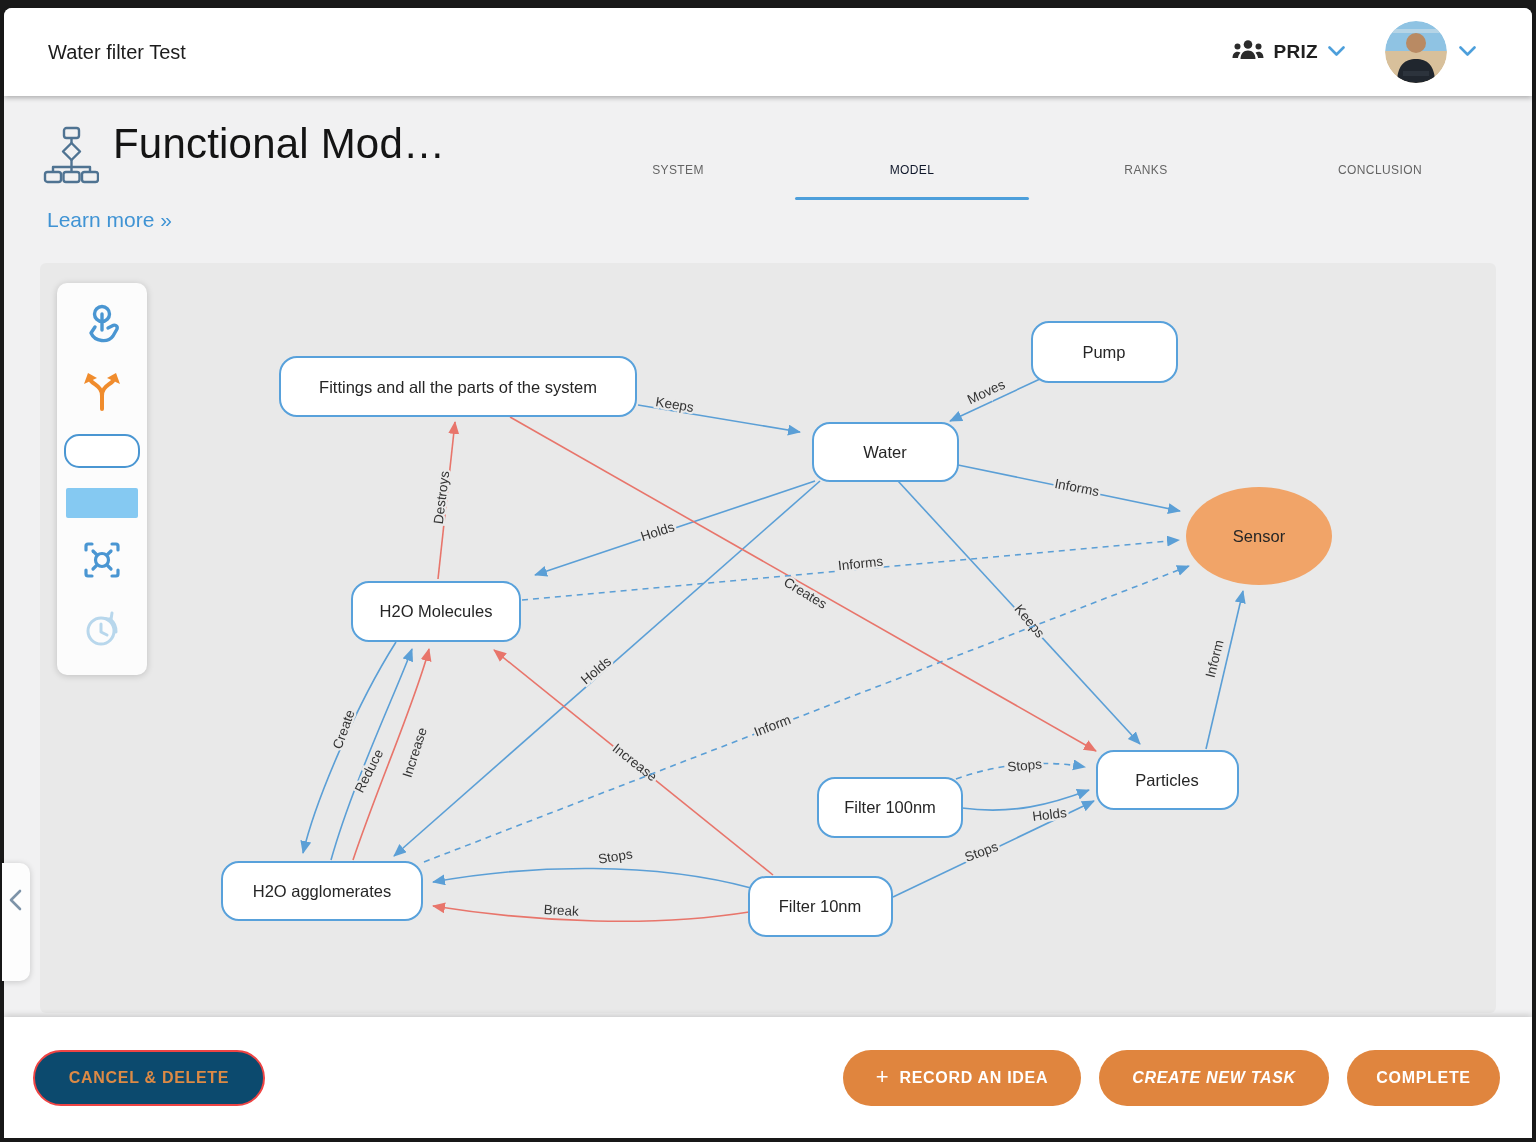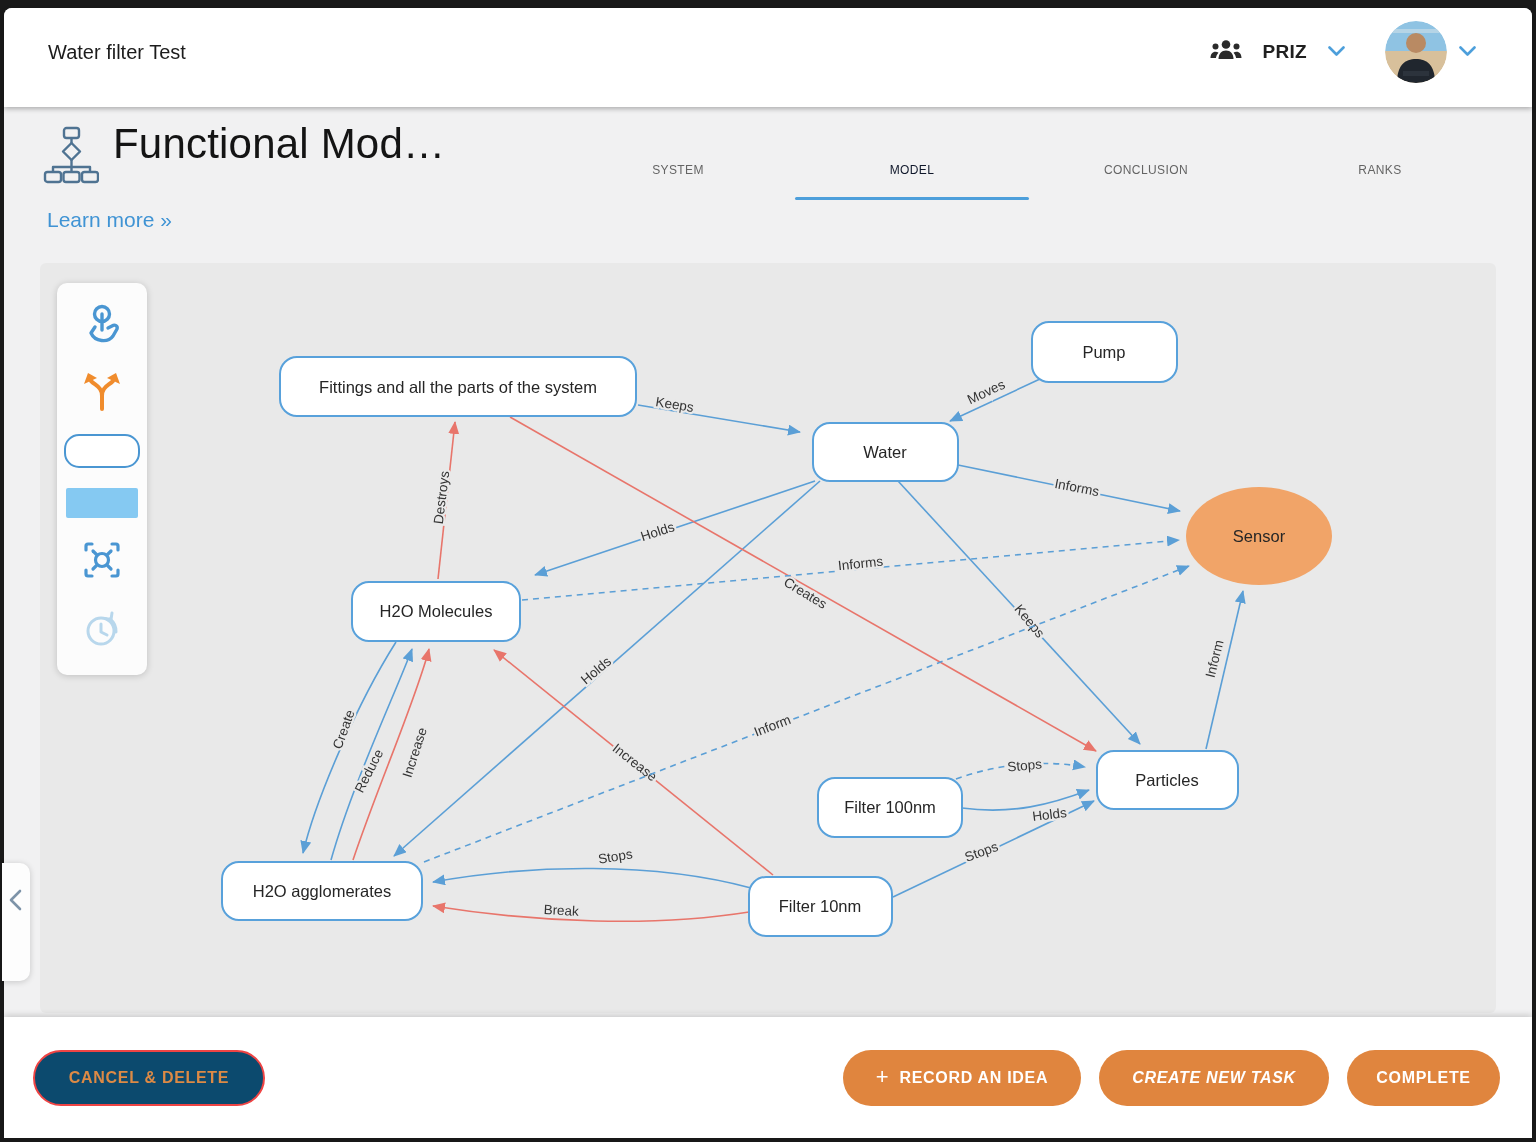--- a/index.html
+++ b/index.html
@@ -1,22 +1,22 @@
 <!DOCTYPE html>
 <html><head>
 <meta charset="utf-8">
 <style>
   html,body{margin:0;padding:0;}
   body{width:1536px;height:1142px;position:relative;background:#191919;font-family:"Liberation Sans",sans-serif;overflow:hidden;}
   .window{position:absolute;left:4px;top:8px;width:1528px;height:1130px;background:#f1f1f2;border-radius:8px 8px 2px 2px;}
   
-  .topbar{position:absolute;left:0;top:0;width:100%;height:99px;background:#ffffff;border-radius:8px 8px 0 0;box-shadow:0 2px 5px rgba(0,0,0,.28);z-index:30;}
+  .topbar{position:absolute;left:0;top:0;width:100%;height:88px;background:#ffffff;border-radius:8px 8px 0 0;box-shadow:0 2px 5px rgba(0,0,0,.28);z-index:30;}
   .doc-title{position:absolute;left:44px;top:0;height:88px;display:flex;align-items:center;font-size:20px;color:#1c1c1c;font-weight:500;}
   .topbar-right{position:absolute;right:56px;top:0;height:88px;display:flex;align-items:center;}
-  .workspace{display:flex;align-items:center;gap:21px;cursor:pointer;}
+  .workspace{display:flex;align-items:center;gap:10px;cursor:pointer;}
   .workspace .ws-label{font-size:19px;font-weight:700;color:#202020;letter-spacing:.3px;}
   .avatar-wrap{display:flex;align-items:center;gap:12px;margin-left:40px;cursor:pointer;}
   .avatar{width:62px;height:62px;border-radius:50%;overflow:hidden;display:block;}
   
   .page-head{position:absolute;left:3px;top:88px;width:100%;height:167px;}
   .flow-icon{position:absolute;left:36px;top:30px;}
   .page-title{position:absolute;left:106px;top:24px;font-size:42px;color:#141414;font-weight:400;letter-spacing:.2px;}
   .learn-more{position:absolute;left:40px;top:112px;font-size:21px;color:#3f93d4;cursor:pointer;}
   .tabs{position:absolute;left:554px;top:44px;display:flex;height:60px;}
   .tab{width:234px;height:60px;display:flex;align-items:center;justify-content:center;font-size:12px;font-weight:400;color:#646464;letter-spacing:.4px;cursor:pointer;position:relative;}
@@ -116,22 +116,22 @@
         <rect x="2" y="46" width="16" height="10" rx="2.5"></rect>
         <rect x="20.5" y="46" width="16" height="10" rx="2.5"></rect>
         <rect x="39" y="46" width="16" height="10" rx="2.5"></rect>
       </svg>
     </span>
     <div class="page-title">Functional Mod…</div>
     <div class="learn-more">Learn more »</div>
     <div class="tabs">
       <div class="tab">SYSTEM</div>
       <div class="tab active">MODEL</div>
+      <div class="tab">RANKS</div>
       <div class="tab">CONCLUSION</div>
-      <div class="tab">RANKS</div>
     </div>
   </div>
 
   <div class="canvas">
     <svg viewBox="40 263 1456 750" preserveAspectRatio="none">
       <defs>
         <marker id="ab" markerUnits="userSpaceOnUse" markerWidth="14" markerHeight="12" refX="12" refY="5.5" orient="auto">
           <path d="M0,0 L13,5.5 L0,11 Z" fill="#5b9fd6"></path>
         </marker>
         <marker id="ar" markerUnits="userSpaceOnUse" markerWidth="14" markerHeight="12" refX="12" refY="5.5" orient="auto">

